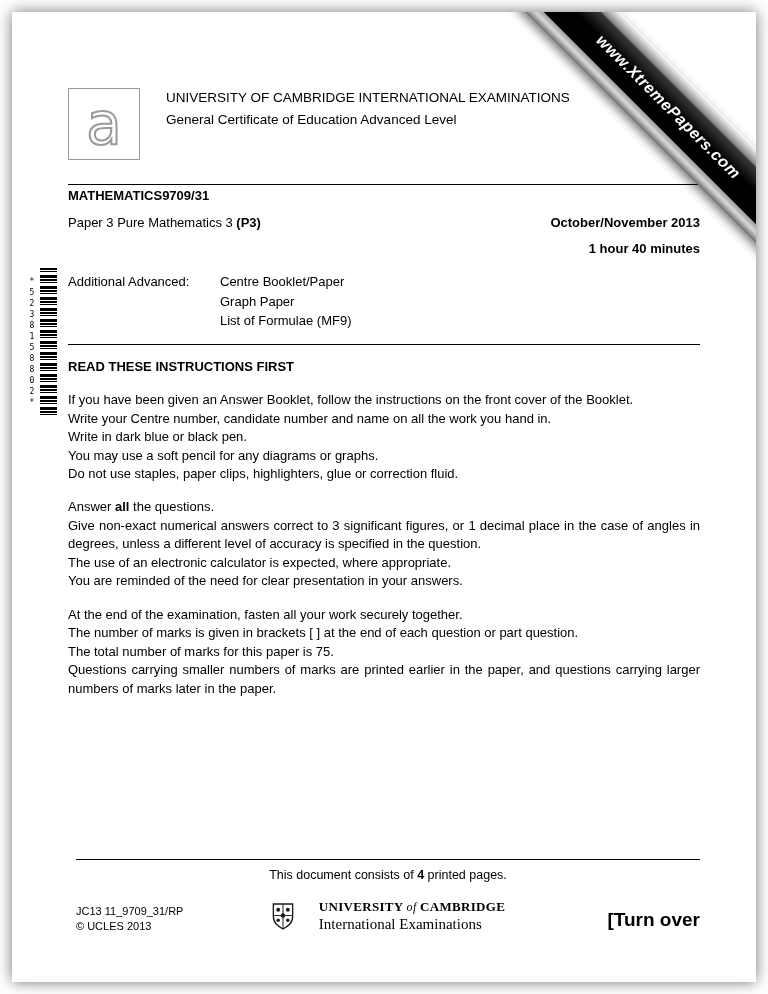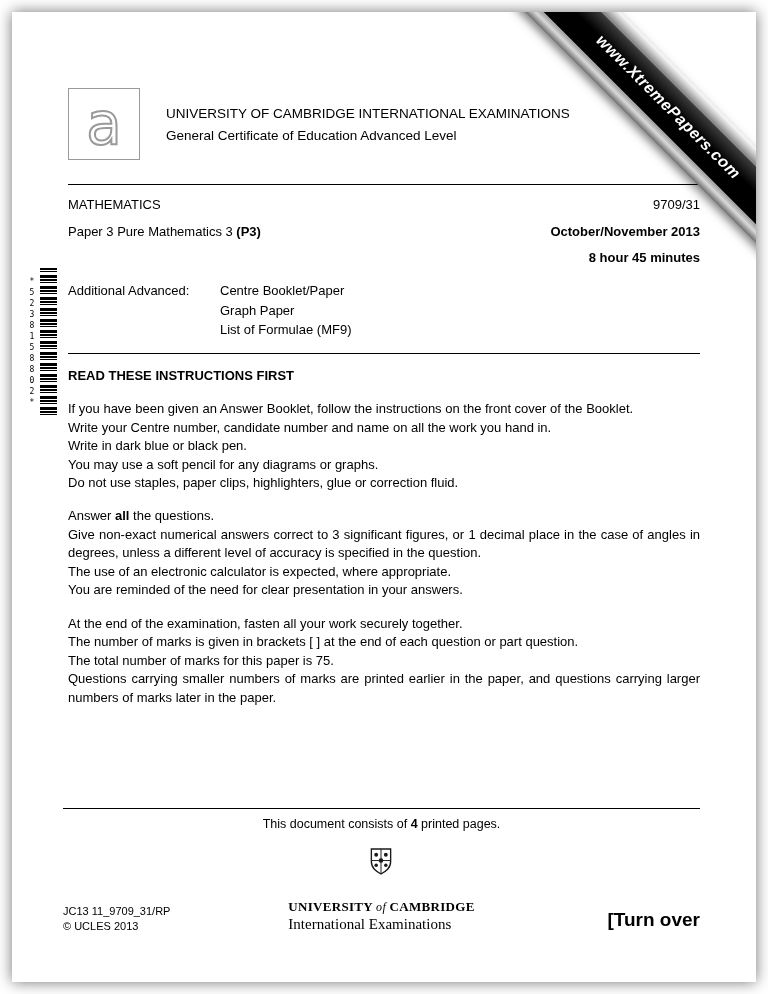--- a/index.html
+++ b/index.html
@@ -39,28 +39,28 @@
   .brand-row { display:flex; gap:26px; margin-top:76px; align-items:flex-start; }
   .logo-box {
     width:72px; height:72px; border:1px solid #9a9a9a;
     display:flex; align-items:center; justify-content:center; flex:0 0 auto;
   }
   .logo-letter {
     font-family:"DejaVu Sans", sans-serif;
     font-size:58px; line-height:1;
     color:transparent; -webkit-text-stroke:2px #9a9a9a;
   }
-  .org-lines { margin-top:16px; font-size:13.5px; }
+  .org-lines { font-size:13.5px; }
   .org-lines div { margin-bottom:3px; }
 
   .rule { border:none; border-top:1px solid #000; margin:0; }
   .rule1 { margin-top:24px; }
   .rule2 { margin-top:12px; }
 
-  .title-row { display:flex; justify-content:space-between; font-weight:normal; margin-top:11px; }
+  .title-row { display:flex; justify-content:flex-start; font-weight:bold; margin-top:2px; }
   .paper-row { display:flex; justify-content:space-between; margin-top:9px; }
   .right-bold { font-weight:bold; }
   .duration-row { text-align:right; font-weight:bold; margin-top:7px; }
 
   .materials-row { display:flex; margin-top:15px; }
   .materials-label { width:152px; flex:0 0 auto; }
   .materials-list div { margin-bottom:1px; }
 
   .instr-title { font-weight:bold; margin-top:13px; }
   .para { margin-top:15px; text-align:justify; }
@@ -78,26 +78,26 @@
   }
   .barcode-bars {
     width:17px; height:150px;
     background:repeating-linear-gradient(to bottom,
       #000 0px, #000 2px, #fff 2px, #fff 3px,
       #000 3px, #000 4px, #fff 4px, #fff 7px,
       #000 7px, #000 10px, #fff 10px, #fff 11px);
   }
 
   
-  .footer { position:absolute; left:51px; right:56px; bottom:48px; }
+  .footer { position:absolute; left:64px; right:56px; bottom:48px; }
   .consists-line { text-align:center; margin-top:7px; font-size:12.5px; }
   .footer-row { display:flex; justify-content:space-between; align-items:flex-end; margin-top:14px; }
   .refs { font-size:11px; line-height:1.35; width:190px; }
   .turnover { font-weight:bold; width:190px; text-align:right; font-size:19px; }
-  .brand-foot { display:flex; gap:24px; align-items:center;flex-direction:column; }
+  .brand-foot { display:flex; gap:24px; align-items:center; }
   .brand-foot-text { font-family:"Liberation Serif", serif; line-height:1.25; }
   .brand-line1 { font-size:13px; font-weight:bold; letter-spacing:0.3px; }
   .brand-line1 .of { font-style:italic; font-weight:normal; text-transform:none; font-size:12px; }
   .brand-line2 { font-size:15px; }
 </style>
 </head>
 <body>
 
 <div class="page">
 
@@ -131,21 +131,21 @@
     <div class="title-row">
       <span>MATHEMATICS</span>
       <span>9709/31</span>
     </div>
 
     <div class="paper-row">
       <span><span>Paper 3  Pure Mathematics 3  </span><span class="b">(P3)</span></span>
       <span class="right-bold">October/November 2013</span>
     </div>
 
-    <div class="duration-row">8 hour 45 minutes</div>
+    <div class="duration-row">1 hour 40 minutes</div>
 
     <div class="materials-row">
       <div class="materials-label">Additional Advanced:</div>
       <div class="materials-list">
         <div>Centre Booklet/Paper</div>
         <div>Graph Paper</div>
         <div>List of Formulae (MF9)</div>
       </div>
     </div>
 

